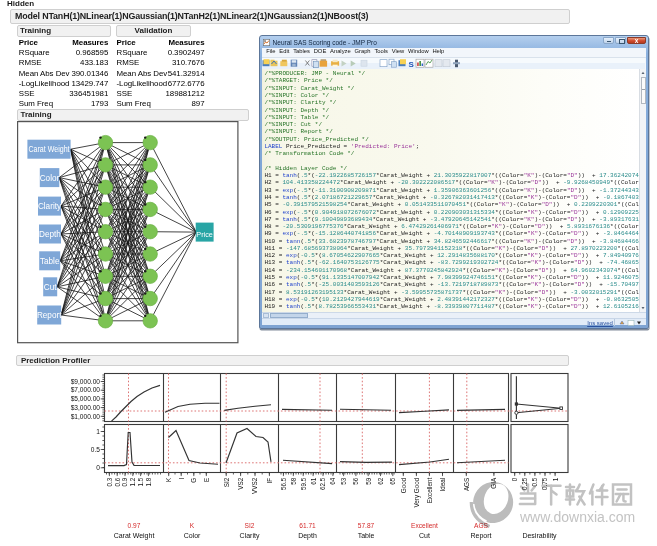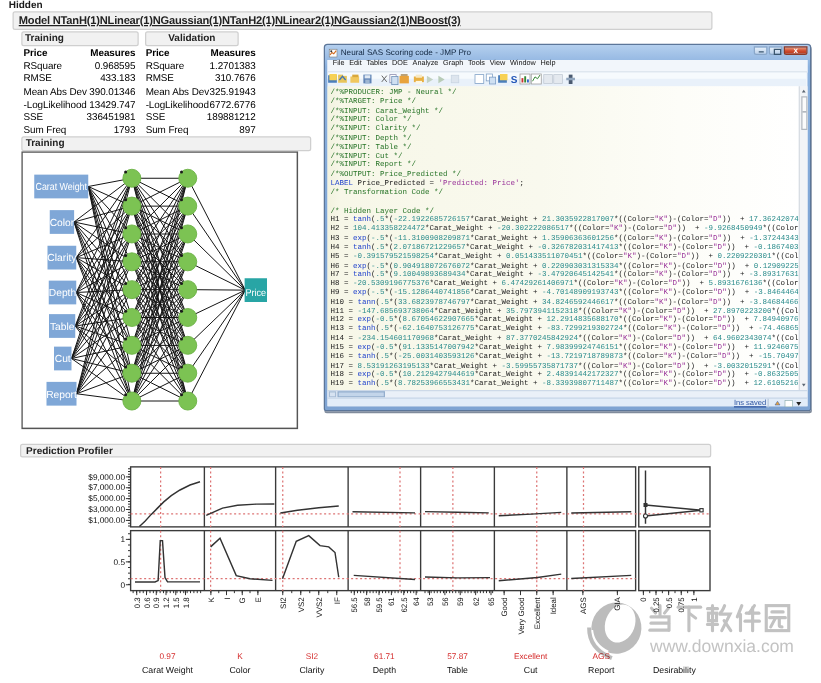--- a/index.html
+++ b/index.html
@@ -2,21 +2,21 @@
 <html><head><meta charset="utf-8"><style>
 html,body{margin:0;padding:0;}
 body{width:657px;height:546px;background:#fff;font-family:"Liberation Sans",sans-serif;position:relative;overflow:hidden;}
 .abs{position:absolute;}
 .bar{position:absolute;background:#f1f1f1;border:1px solid #cfcfcf;border-radius:2px;font-weight:bold;color:#222;box-sizing:border-box;}
 .tbl{position:absolute;font-size:7.9px;color:#000;letter-spacing:-0.05px;}
 .tbl .r{display:flex;justify-content:space-between;height:10.1px;line-height:10.1px;white-space:nowrap;}
 </style></head>
 <body>
 <div class="abs" style="left:7px;top:-1px;font-size:8px;font-weight:bold;color:#1a1a1a;">Hidden</div>
-<div class="bar" style="left:10px;top:9px;width:560px;height:14.5px;font-size:8.9px;line-height:13.5px;padding-left:4px;letter-spacing:-0.15px;text-decoration:underline;">Model NTanH(1)NLinear(1)NGaussian(1)NTanH2(1)NLinear2(1)NGaussian2(1)NBoost(3)</div>
+<div class="bar" style="left:10px;top:9px;width:560px;height:14.5px;font-size:8.9px;line-height:13.5px;padding-left:4px;letter-spacing:-0.15px;">Model NTanH(1)NLinear(1)NGaussian(1)NTanH2(1)NLinear2(1)NGaussian2(1)NBoost(3)</div>
 <div class="bar" style="left:16.5px;top:24.5px;width:94px;height:12px;font-size:8px;line-height:10px;padding-left:2.5px;">Training</div>
 <div class="bar" style="left:115.6px;top:24.5px;width:75px;height:12px;font-size:8px;line-height:10px;padding-left:18px;">Validation</div>
 <div class="tbl" style="left:18.8px;top:38.3px;width:89.5px;">
     <div class="r" style="font-weight:bold;">
       <span>Price</span>
       <span>Measures</span>
     </div>
     <div class="r">
       <span>RSquare</span>
       <span>0.968595</span>
@@ -42,29 +42,29 @@
       <span>1793</span>
     </div>
   </div>
 <div class="tbl" style="left:116.5px;top:38.3px;width:88px;">
     <div class="r" style="font-weight:bold;">
       <span>Price</span>
       <span>Measures</span>
     </div>
     <div class="r">
       <span>RSquare</span>
-      <span>1.2701383</span>
+      <span>0.3902497</span>
     </div>
     <div class="r">
       <span>RMSE</span>
       <span>310.7676</span>
     </div>
     <div class="r">
       <span>Mean Abs Dev</span>
-      <span>325.91943</span>
+      <span>541.32914</span>
     </div>
     <div class="r">
       <span>-LogLikelihood</span>
       <span>6772.6776</span>
     </div>
     <div class="r">
       <span>SSE</span>
       <span>189881212</span>
     </div>
     <div class="r">

